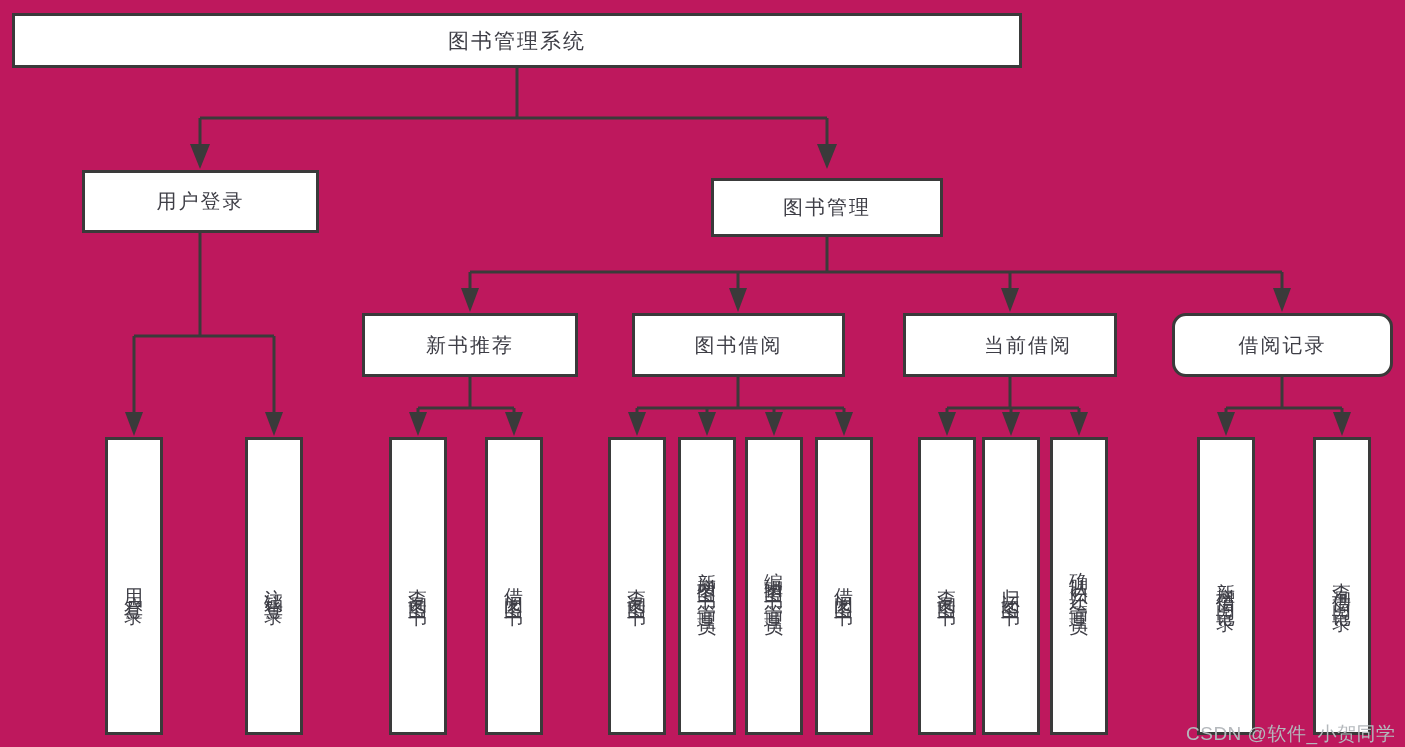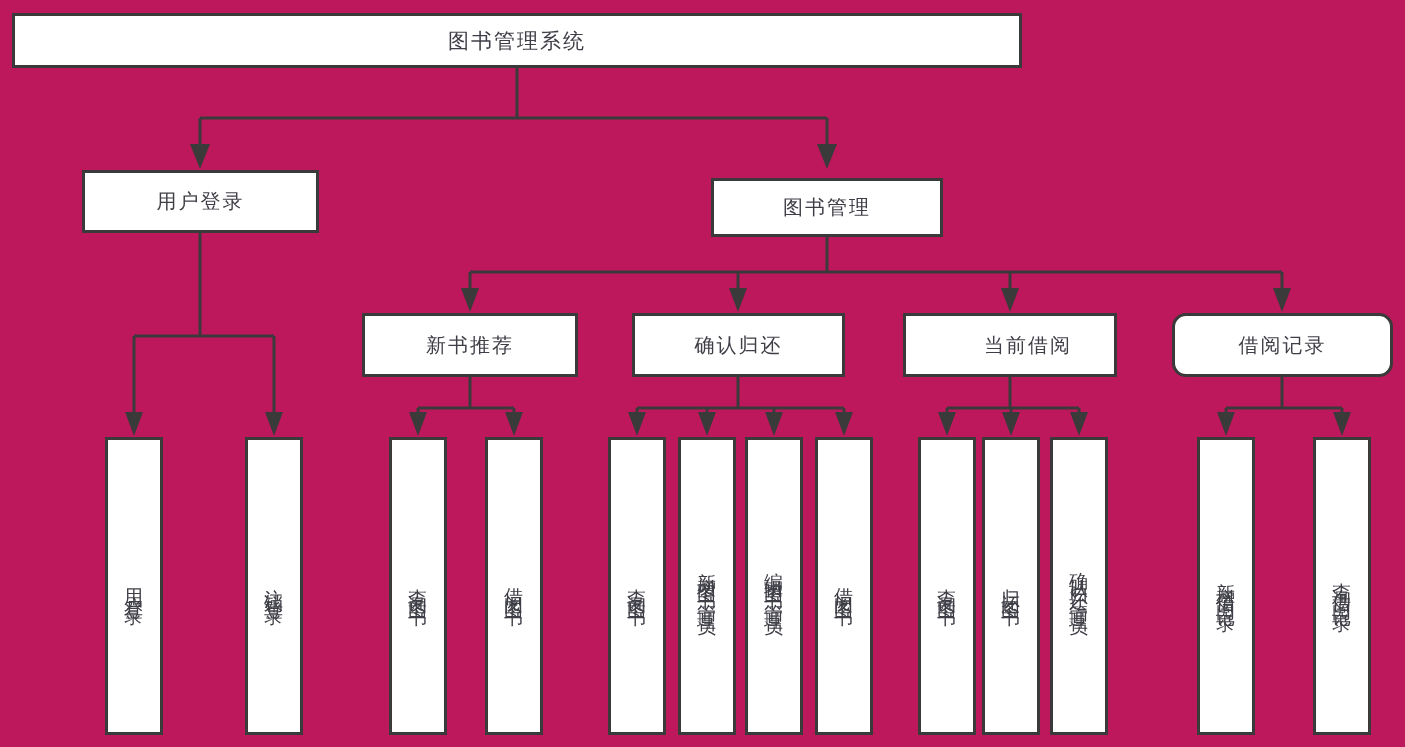--- a/index.html
+++ b/index.html
@@ -102,21 +102,21 @@
     <span>用户登录</span>
   </div>
   <div class="box h mid-box" style="left:711px; top:170px; width:232px; height:59px;margin-top:8px;">
     <span>图书管理</span>
   </div>
 
   <div class="box h mid-box" style="left:362px; top:313px; width:216px; height:64px;">
     <span>新书推荐</span>
   </div>
   <div class="box h mid-box" style="left:632px; top:313px; width:213px; height:64px;">
-    <span>确认归还</span>
+    <span>图书借阅</span>
   </div>
   <div class="box h mid-box" style="left:903px; top:313px; width:214px; height:64px;padding-left:36px;">
     <span>当前借阅</span>
   </div>
   <div class="box h mid-box" style="left:1172px; top:313px; width:221px; height:64px;border-radius:14px;">
     <span>借阅记录</span>
   </div>
 
   <div class="box vbox" style="left:105px; top:437px; width:58px; height:298px;">
     <span>用户登录</span>
@@ -155,14 +155,15 @@
     <span>确认归还（管理员）</span>
   </div>
 
   <div class="box vbox" style="left:1197px; top:437px; width:58px; height:298px;">
     <span>新增借阅记录</span>
   </div>
   <div class="box vbox" style="left:1313px; top:437px; width:58px; height:298px;">
     <span>查询借阅记录</span>
   </div>
 
+  <div class="watermark">CSDN @软件_小贺同学</div>
 
 </div>
 
 </body></html>

